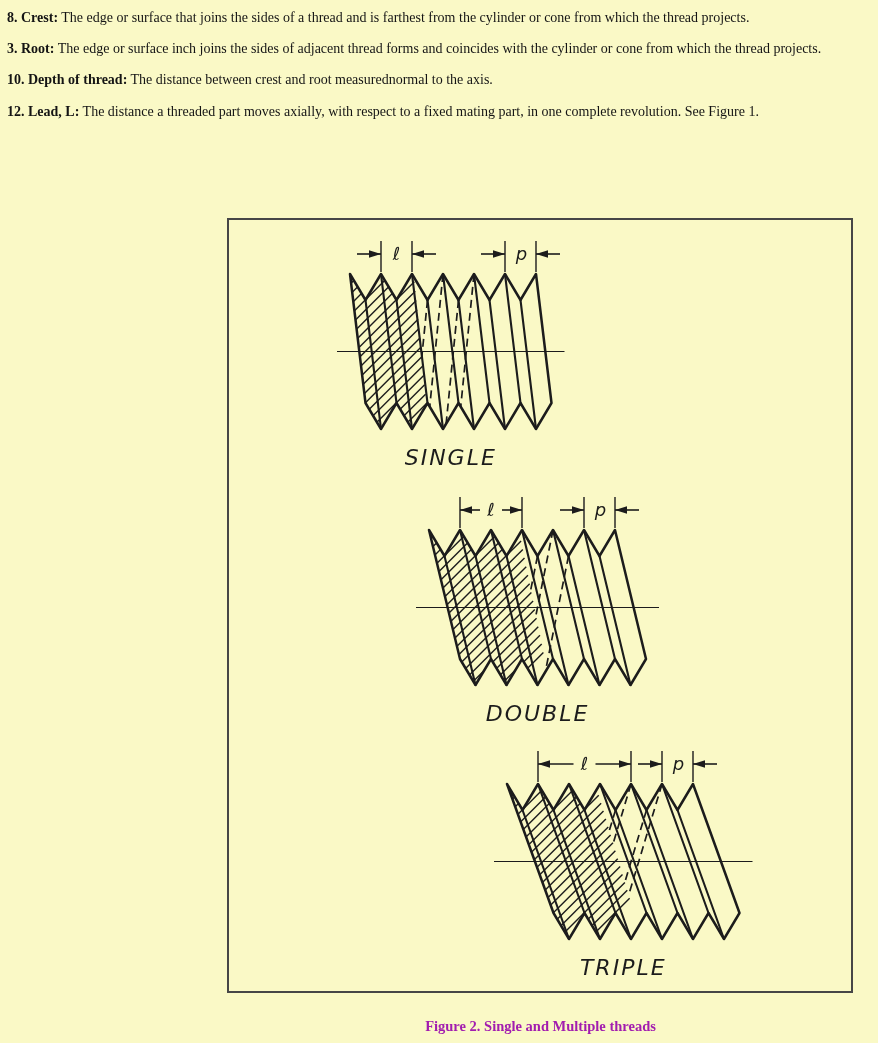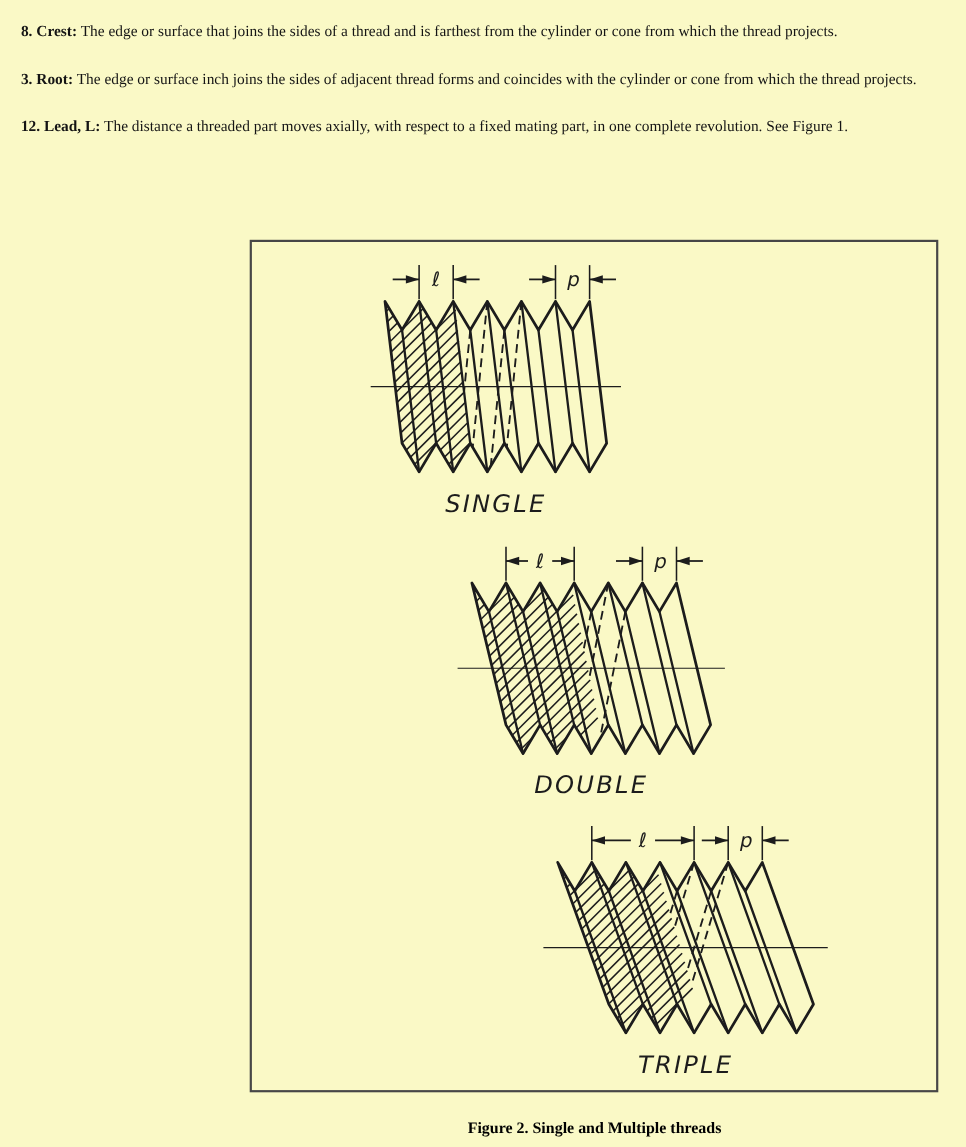--- a/index.html
+++ b/index.html
@@ -1,32 +1,33 @@
 <!DOCTYPE html>
 <html><head>
 <meta charset="utf-8">
 <style>
   html,body{margin:0;padding:0;}
   body{width:878px;height:1043px;overflow:hidden;font-family:"Liberation Serif",serif;}
   .page{position:relative;width:878px;height:1043px;}
   .definitions{position:absolute;top:2px;left:7px;right:0;}
-  .def{margin:12px;height:31.2px;line-height:31.2px;font-size:14px;color:#141414;white-space:nowrap;overflow:hidden;}
+  .def{margin:0;height:31.2px;line-height:31.2px;font-size:14px;color:#141414;white-space:nowrap;overflow:hidden;}
   .term{font-weight:bold;}
   .figure-box{position:absolute;left:227px;top:218px;width:622px;height:771px;border:2.5px solid #474747;}
   .figure-box svg{display:block;}
   .caption{position:absolute;left:227px;top:1018px;width:627px;text-align:center;font-weight:bold;font-size:14.5px;}
 </style>
 </head>
 <body style="background: rgb(250, 249, 198);">
 
 <div class="page">
 
   <div class="definitions">
     <p class="def"><span class="term">8. Crest:</span> <span>The edge or surface that joins the sides of a thread and is farthest from the cylinder or cone from which the thread projects.</span> <span class="term"></span></p>
     <p class="def"><span class="term">3. Root:</span> <span>The edge or surface inch joins the sides of adjacent thread forms and coincides with the cylinder or cone from which the thread projects.</span> <span class="term"></span></p>
+    <p class="def"><span class="term">10. Depth of thread:</span> <span>The distance between crest and root measurednormal to the axis.</span> <span class="term"></span></p>
     <p class="def"><span class="term">12. Lead, L:</span> <span>The distance a threaded part moves axially, with respect to a fixed mating part, in one complete revolution. See Figure 1.</span> <span class="term"></span></p>
   </div>
 
   <div class="figure-box">
     <svg id="figure-svg" width="622" height="771" viewBox="0 0 622 771">
         <g>
           <clipPath id="clip0">
             <path d="M 121.0,54.0 L 136.5,80.0 L 152.0,54.0 L 167.5,80.0 L 183.0,54.0 L 198.5,80.0 L 214.0,54.0 L 229.5,80.0 L 245.0,54.0 L 260.5,80.0 L 276.0,54.0 L 291.5,80.0 L 307.0,54.0 L 322.5,183.0 L 307.0,209.0 L 291.5,183.0 L 276.0,209.0 L 260.5,183.0 L 245.0,209.0 L 229.5,183.0 L 214.0,209.0 L 198.5,183.0 L 183.0,209.0 L 167.5,183.0 L 152.0,209.0 L 136.5,183.0 Z"></path>
           </clipPath>
           <g clip-path="url(#clip0)" stroke="#1c1c1c" stroke-width="1.4">
@@ -219,15 +220,15 @@
           <line x1="409" y1="544" x2="433" y2="544" stroke="#1c1c1c" stroke-width="1.6"></line>
           <polygon points="433,544 421,540.2 421,547.8" fill="#1c1c1c"></polygon>
           <line x1="464" y1="544" x2="488" y2="544" stroke="#1c1c1c" stroke-width="1.6"></line>
           <polygon points="464,544 476,540.2 476,547.8" fill="#1c1c1c"></polygon>
           <text x="449.5" y="550" text-anchor="middle" font-size="18" font-style="italic" fill="#1c1c1c" font-family="DejaVu Sans, sans-serif">p</text>
           <text x="394.25" y="755" text-anchor="middle" font-size="22" font-style="italic" letter-spacing="2" fill="#1c1c1c" font-family="DejaVu Sans, sans-serif">TRIPLE</text>
         </g>
       </svg>
   </div>
 
-  <div class="caption" style="color: #000000;">Figure 2. Single and Multiple threads</div>
+  <div class="caption" style="color: #a21caf;">Figure 2. Single and Multiple threads</div>
 
 </div>
 
 </body></html>

